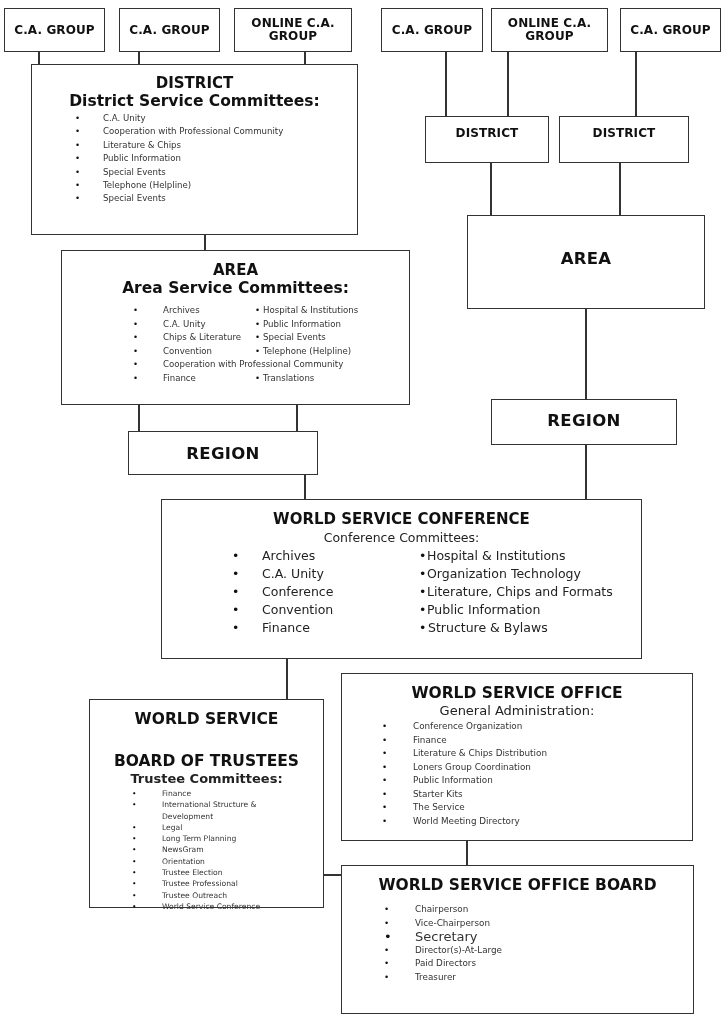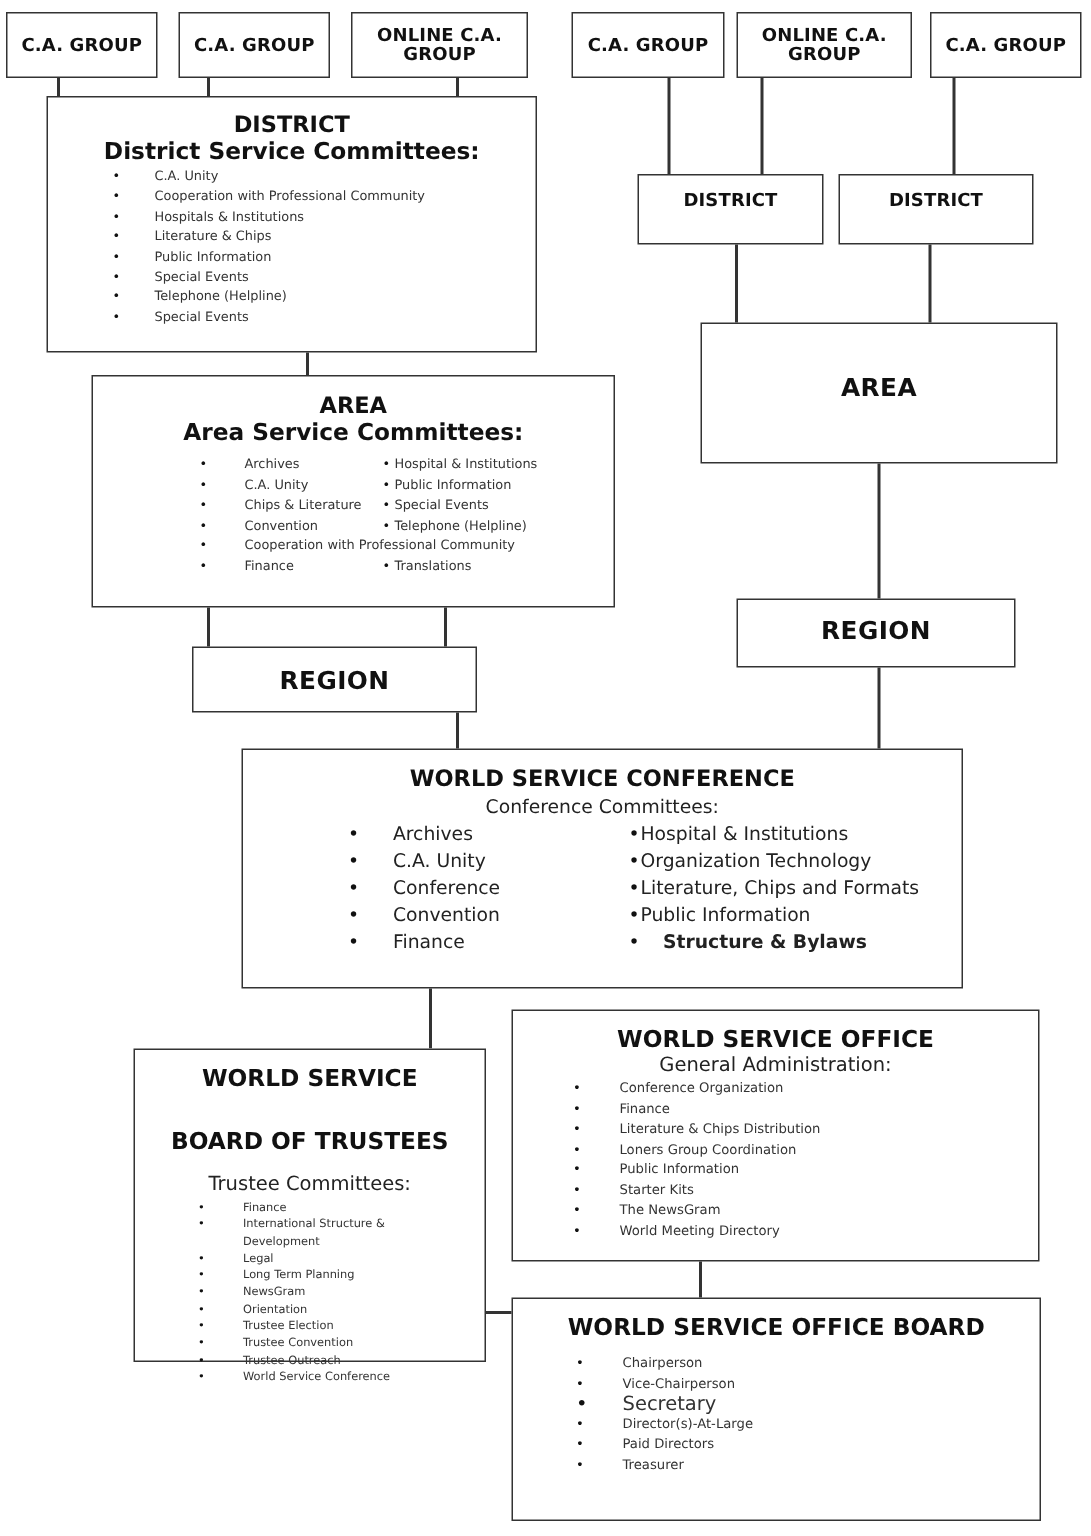--- a/index.html
+++ b/index.html
@@ -71,21 +71,20 @@
 <div class="box center-flex" data-name="left-online-ca-group" style="left:234px; top:8px; width:118px; height:44px; padding:0 14px;">
   <div class="small-title" data-name="group-label">ONLINE C.A. GROUP</div>
 </div>
 
 <div class="box" data-name="left-district-box" style="left:31px; top:64px; width:327px; height:171px;">
   <div class="big-title" data-name="district-title" style="margin-top:9px;">DISTRICT</div>
   <div class="sub-title" data-name="district-subtitle" style="font-size:15.5px;">District Service Committees:</div>
   <ul class="bl tiny" data-name="district-committee-list" style="margin-top:2px;">
     <li data-name="list-item" style="padding-left:71px;">C.A. Unity</li>
     <li data-name="list-item" style="padding-left:71px;">Cooperation with Professional Community</li>
-    <li data-name="list-item" style="padding-left:71px;">Hospitals &amp; Institutions</li>
     <li data-name="list-item" style="padding-left:71px;">Literature &amp; Chips</li>
     <li data-name="list-item" style="padding-left:71px;">Public Information</li>
     <li data-name="list-item" style="padding-left:71px;">Special Events</li>
     <li data-name="list-item" style="padding-left:71px;">Telephone (Helpline)</li>
     <li data-name="list-item" style="padding-left:71px;">Special Events</li>
   </ul>
 </div>
 
 <div class="box" data-name="left-area-box" style="left:61px; top:250px; width:349px; height:155px;">
   <div class="big-title" data-name="area-title" style="margin-top:10px;">AREA</div>
@@ -182,55 +181,55 @@
     <div class="row" data-name="list-row">
         <span class="b" style="left:0;">•</span>
         <span class="t" style="left:30px;" data-name="list-item">Convention</span>
         <span class="b" style="left:187px;">•</span>
         <span class="t" style="left:195px;" data-name="list-item">Public Information</span>
       </div>
     <div class="row" data-name="list-row">
         <span class="b" style="left:0;">•</span>
         <span class="t" style="left:30px;" data-name="list-item">Finance</span>
         <span class="b" style="left:187px;">•</span>
-        <span class="t" style="left:210px;font-weight:bold;" data-name="list-item">Structure &amp; Bylaws</span>
+        <span class="t" style="left:196px;" data-name="list-item">Structure &amp; Bylaws</span>
       </div>
   </div>
 </div>
 
 <div class="box" data-name="board-of-trustees-box" style="left:89px; top:699px; width:235px; height:209px;">
   <div class="big-title" data-name="trustees-title-line1" style="margin-top:10px; font-size:15.5px;">WORLD SERVICE</div>
   <div class="big-title" data-name="trustees-title-line2" style="font-size:15.5px;">BOARD OF TRUSTEES</div>
-  <div class="plain-sub" data-name="trustees-subtitle" style="font-size:13px; margin-top:12px;">Trustee Committees:</div>
+  <div class="plain-sub" data-name="trustees-subtitle" style="font-size:13px; margin-top:1px;font-weight:bold;">Trustee Committees:</div>
   <ul class="bl" data-name="trustee-committee-list" style="margin-top:2px;">
     <li data-name="list-item" style="font-size:7.6px; line-height:11.3px; padding-left:72px;">Finance</li>
     <li data-name="list-item" style="font-size:7.6px; line-height:11.3px; padding-left:72px;">International Structure &amp;</li>
     <li data-name="list-item-continuation" style="font-size:7.6px; line-height:11.3px; padding-left:72px;" class="nobullet">Development</li>
     <li data-name="list-item" style="font-size:7.6px; line-height:11.3px; padding-left:72px;">Legal</li>
     <li data-name="list-item" style="font-size:7.6px; line-height:11.3px; padding-left:72px;">Long Term Planning</li>
     <li data-name="list-item" style="font-size:7.6px; line-height:11.3px; padding-left:72px;">NewsGram</li>
     <li data-name="list-item" style="font-size:7.6px; line-height:11.3px; padding-left:72px;">Orientation</li>
     <li data-name="list-item" style="font-size:7.6px; line-height:11.3px; padding-left:72px;">Trustee Election</li>
-    <li data-name="list-item" style="font-size:7.6px; line-height:11.3px; padding-left:72px;">Trustee Convention</li>
+    <li data-name="list-item" style="font-size:7.6px; line-height:11.3px; padding-left:72px;">Trustee Professional</li>
     <li data-name="list-item" style="font-size:7.6px; line-height:11.3px; padding-left:72px;">Trustee Outreach</li>
     <li data-name="list-item" style="font-size:7.6px; line-height:11.3px; padding-left:72px;">World Service Conference</li>
   </ul>
 </div>
 
 <div class="box" data-name="world-service-office-box" style="left:341px; top:673px; width:352px; height:168px;">
   <div class="big-title" data-name="wso-title" style="margin-top:10px; font-size:15.5px;">WORLD SERVICE OFFICE</div>
   <div class="plain-sub" data-name="wso-subtitle" style="font-size:13px; margin-top:1px;">General Administration:</div>
   <ul class="bl" data-name="wso-items-list" style="margin-top:2px;">
     <li data-name="list-item" style="font-size:8.8px; line-height:13.5px; padding-left:71px;">Conference Organization</li>
     <li data-name="list-item" style="font-size:8.8px; line-height:13.5px; padding-left:71px;">Finance</li>
     <li data-name="list-item" style="font-size:8.8px; line-height:13.5px; padding-left:71px;">Literature &amp; Chips Distribution</li>
     <li data-name="list-item" style="font-size:8.8px; line-height:13.5px; padding-left:71px;">Loners Group Coordination</li>
     <li data-name="list-item" style="font-size:8.8px; line-height:13.5px; padding-left:71px;">Public Information</li>
     <li data-name="list-item" style="font-size:8.8px; line-height:13.5px; padding-left:71px;">Starter Kits</li>
-    <li data-name="list-item" style="font-size:8.8px; line-height:13.5px; padding-left:71px;">The NewsGram</li>
+    <li data-name="list-item" style="font-size:8.8px; line-height:13.5px; padding-left:71px;">The Service</li>
     <li data-name="list-item" style="font-size:8.8px; line-height:13.5px; padding-left:71px;">World Meeting Directory</li>
   </ul>
 </div>
 
 <div class="box" data-name="world-service-office-board-box" style="left:341px; top:865px; width:353px; height:149px;">
   <div class="big-title" data-name="wso-board-title" style="margin-top:10px; font-size:15.5px;">WORLD SERVICE OFFICE BOARD</div>
   <ul class="bl" data-name="wso-board-members-list" style="margin-top:9px;">
     <li data-name="list-item" style="font-size:8.8px; line-height:13.6px; padding-left:73px;">Chairperson</li>
     <li data-name="list-item" style="font-size:8.8px; line-height:13.6px; padding-left:73px;">Vice-Chairperson</li>
     <li data-name="list-item" style="font-size:13px; line-height:13.6px; padding-left:73px;">Secretary</li>

